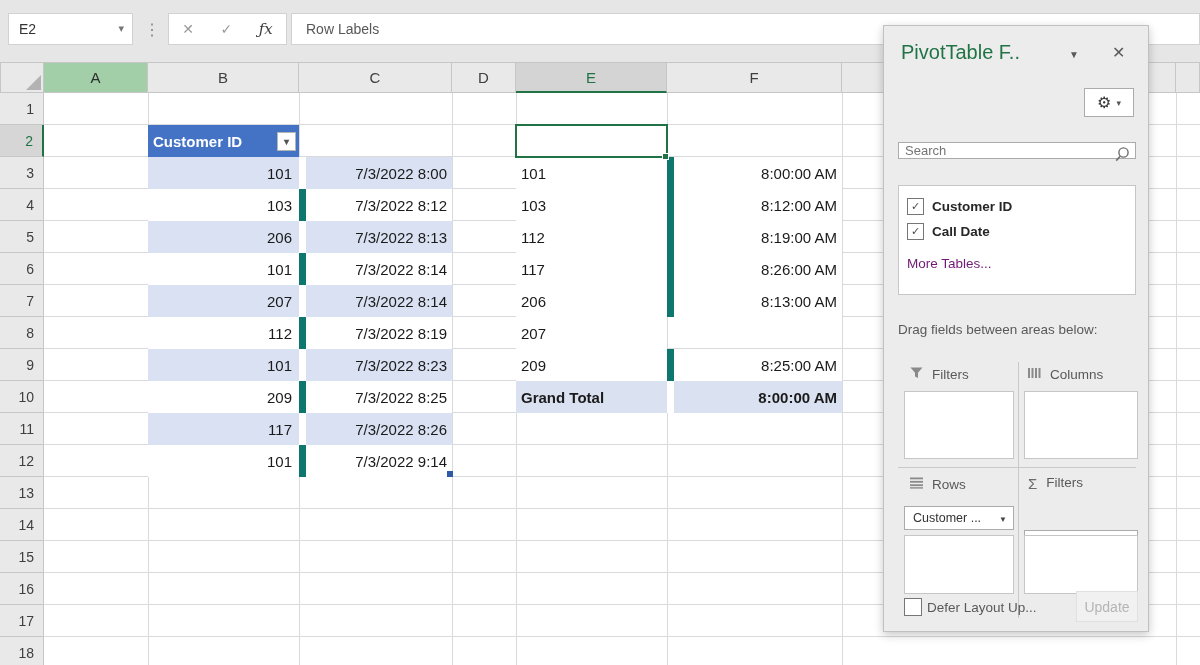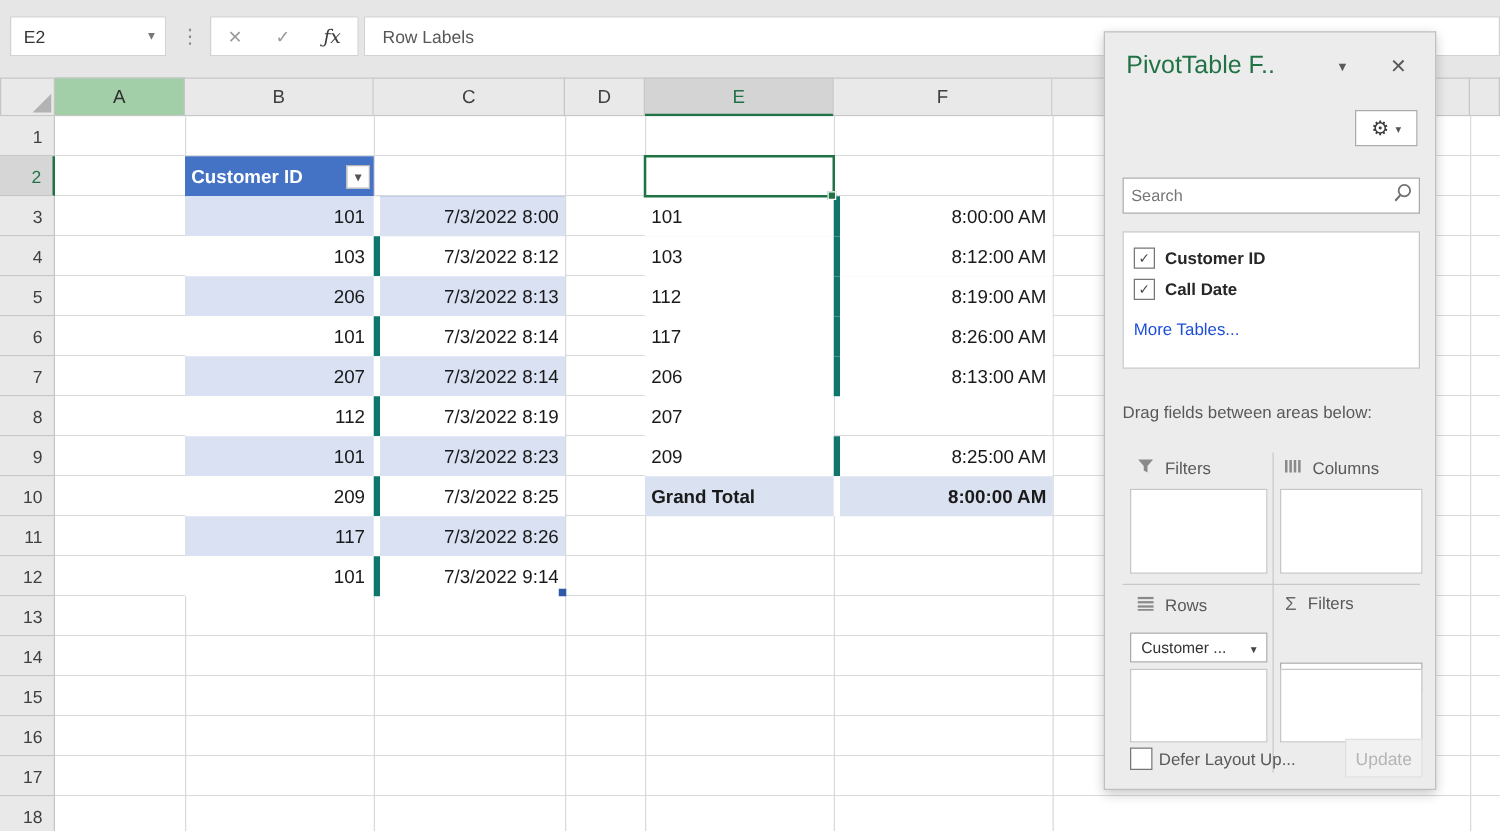--- a/index.html
+++ b/index.html
@@ -34,21 +34,21 @@
           background:repeating-linear-gradient(to bottom,#ffffff 0 31px,#D8DADC 31px 32px)}
   .vline{top:93px;width:1px;height:572px;background:#D8DADC}
   
   .cell{height:32px;display:flex;align-items:center;font-size:15px;color:#1a1a1a}
   .bcol{left:148px;width:151px;justify-content:flex-end;padding-right:7px}
   .ccol{left:299px;width:153px;justify-content:flex-end;padding-right:5px}
   .ecol{left:516px;width:151px;padding-left:5px}
   .fcol{left:667px;width:175px;justify-content:flex-end;padding-right:5px}
   .band{background:#D9E1F2}
   .wrow{background:#fff}
-  .cdiv{border-left:5px solid #0f766e}
+  .cdiv{border-left:7px solid #0f766e}
   .thead{background:#4472C4;color:#fff;font-weight:bold;padding-left:5px;justify-content:flex-start;position:relative}
   .phead{background:#DAE1F1;font-weight:bold;position:relative}
   .ptotal{background:#DAE1F1;font-weight:bold}
   .filterbtn{position:absolute;right:3px;top:7px;width:17px;height:17px;background:#fff;
              border:1px solid #B5B5B5;display:flex;align-items:center;justify-content:center;
              font-size:10px;color:#555}
   .pfilterbtn{background:#EDEFF4;border:1px solid #A9B1C1}
   .selbox{left:515px;top:124px;width:153px;height:34px;border:2px solid #217346;pointer-events:none}
   .fillhandle{left:662px;top:153px;width:7px;height:7px;background:#217346;border:1px solid #fff}
   .tblhandle{left:447px;top:471px;width:6px;height:6px;background:#2E5AA8}
@@ -57,31 +57,31 @@
          box-shadow:0 3px 9px rgba(0,0,0,.22);font-size:13px;color:#595959}
   .p-abs{position:absolute;box-sizing:border-box}
   .ptitle{left:17px;top:15px;font-size:20px;color:#217346}
   .ptitle-caret{left:185px;top:23px;font-size:10px;color:#5a5a5a}
   .pclose{left:228px;top:17px;font-size:16px;color:#5a5a5a}
   .pchoose{left:14px;top:59px;width:162px;line-height:21px;font-size:13.5px}
   .gearbtn{left:200px;top:62px;width:50px;height:29px;background:#fff;border:1px solid #ABABAB;
            display:flex;align-items:center;justify-content:center;gap:5px}
   .gear{font-size:16px;color:#3a3a3a}
   .sm-caret{font-size:9px;color:#555}
-  .searchbox{left:14px;top:116px;width:238px;height:29px}
+  .searchbox{left:14px;top:116px;width:238px;height:17px}
   .searchbox input{width:100%;height:100%;box-sizing:border-box;border:1px solid #ABABAB;
            padding:0 26px 0 6px;font-size:13px;font-family:"Liberation Sans",sans-serif;color:#444;outline:none}
   .searchicon{position:absolute;right:5px;top:4px}
   .fieldsbox{left:14px;top:159px;width:238px;height:110px;background:#fff;border:1px solid #C6C6C6;
              padding:8px 0 0 8px}
   .fielditem{display:flex;align-items:center;gap:8px;height:25px}
   .cb{width:15px;height:15px;background:#fff;border:1px solid #767676;display:flex;align-items:center;
       justify-content:center;font-size:11px;color:#4a4a4a;flex:0 0 auto}
   .fieldlabel{font-weight:bold;color:#262626;font-size:13.5px}
-  .moretables{margin-top:12px;font-size:13.5px;color:#1d4ed8}
+  .moretables{margin-top:12px;font-size:13.5px;color:#701a75}
   .pdrag{left:14px;top:296px;font-size:13.5px}
   .arealabel{display:flex;align-items:flex-start;gap:9px;font-size:13.5px;color:#595959}
   .areabox{background:#fff;border:1px solid #C6C6C6}
   .pill{background:#fff;border:1px solid #ABABAB;display:flex;align-items:center;font-size:12.5px;
         color:#333;padding-left:8px;position:relative}
   .pill .pill-caret{position:absolute;right:6px;top:8px;font-size:8px;color:#444}
   .vdiv{left:134px;top:336px;width:1px;height:256px;background:#C9C9C9}
   .hdiv{left:14px;top:441px;width:238px;height:1px;background:#C9C9C9}
   .deferrow{left:20px;top:572px;display:flex;align-items:center;gap:5px}
   .defercb{width:16px;height:16px;background:#fff;border:1px solid #767676}

